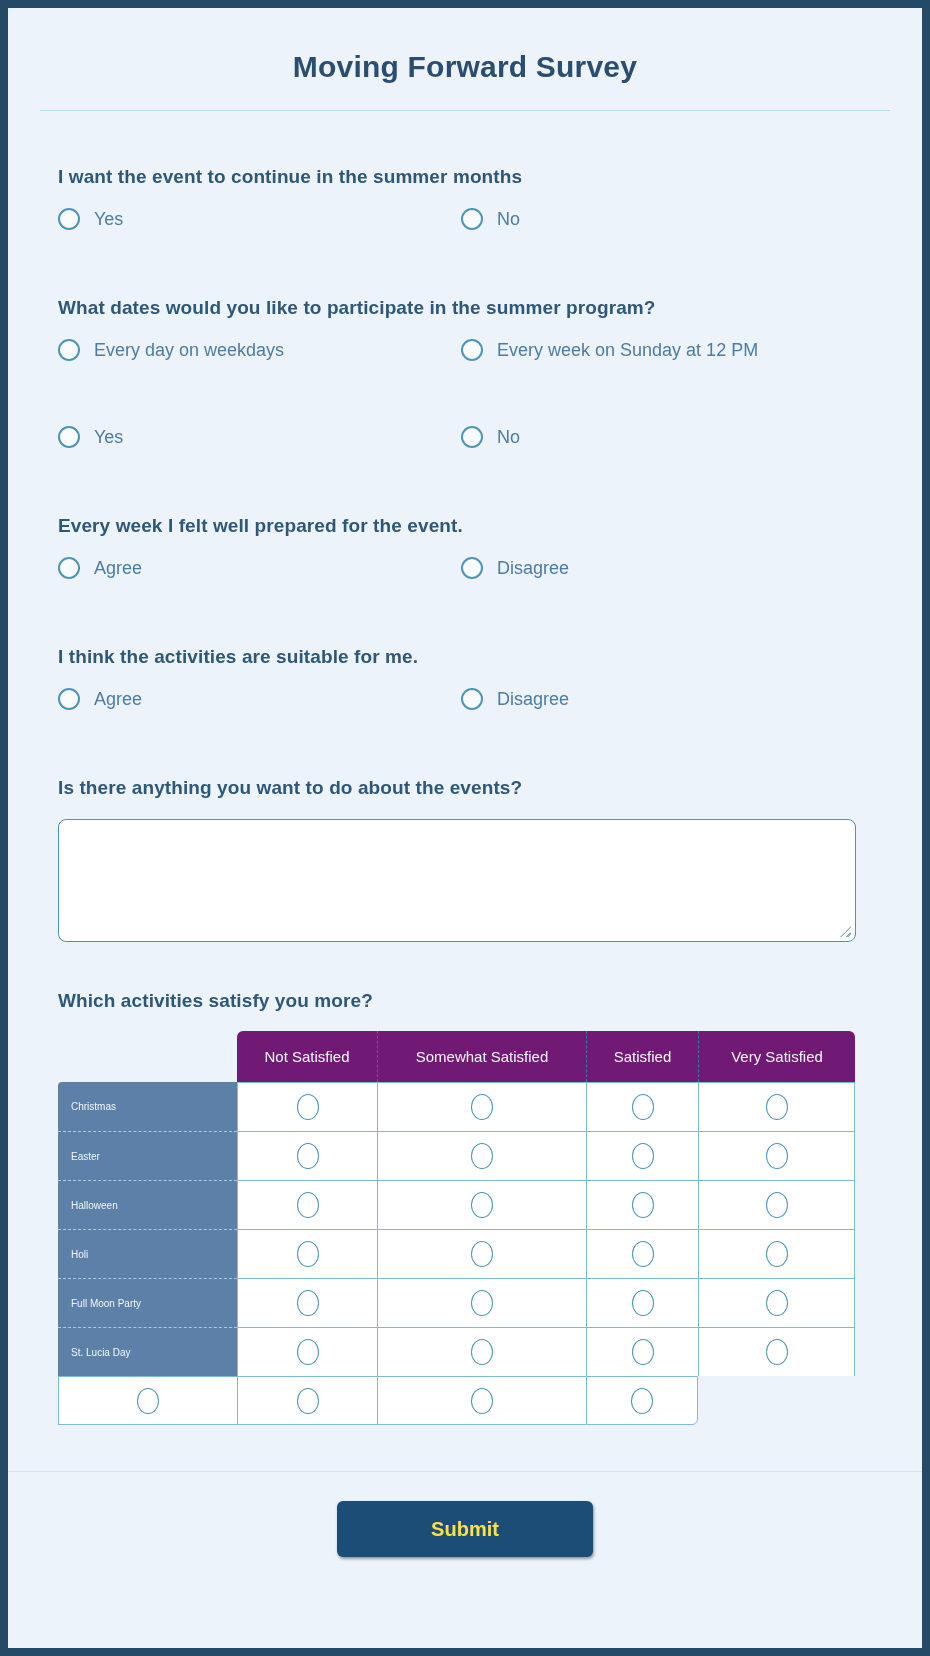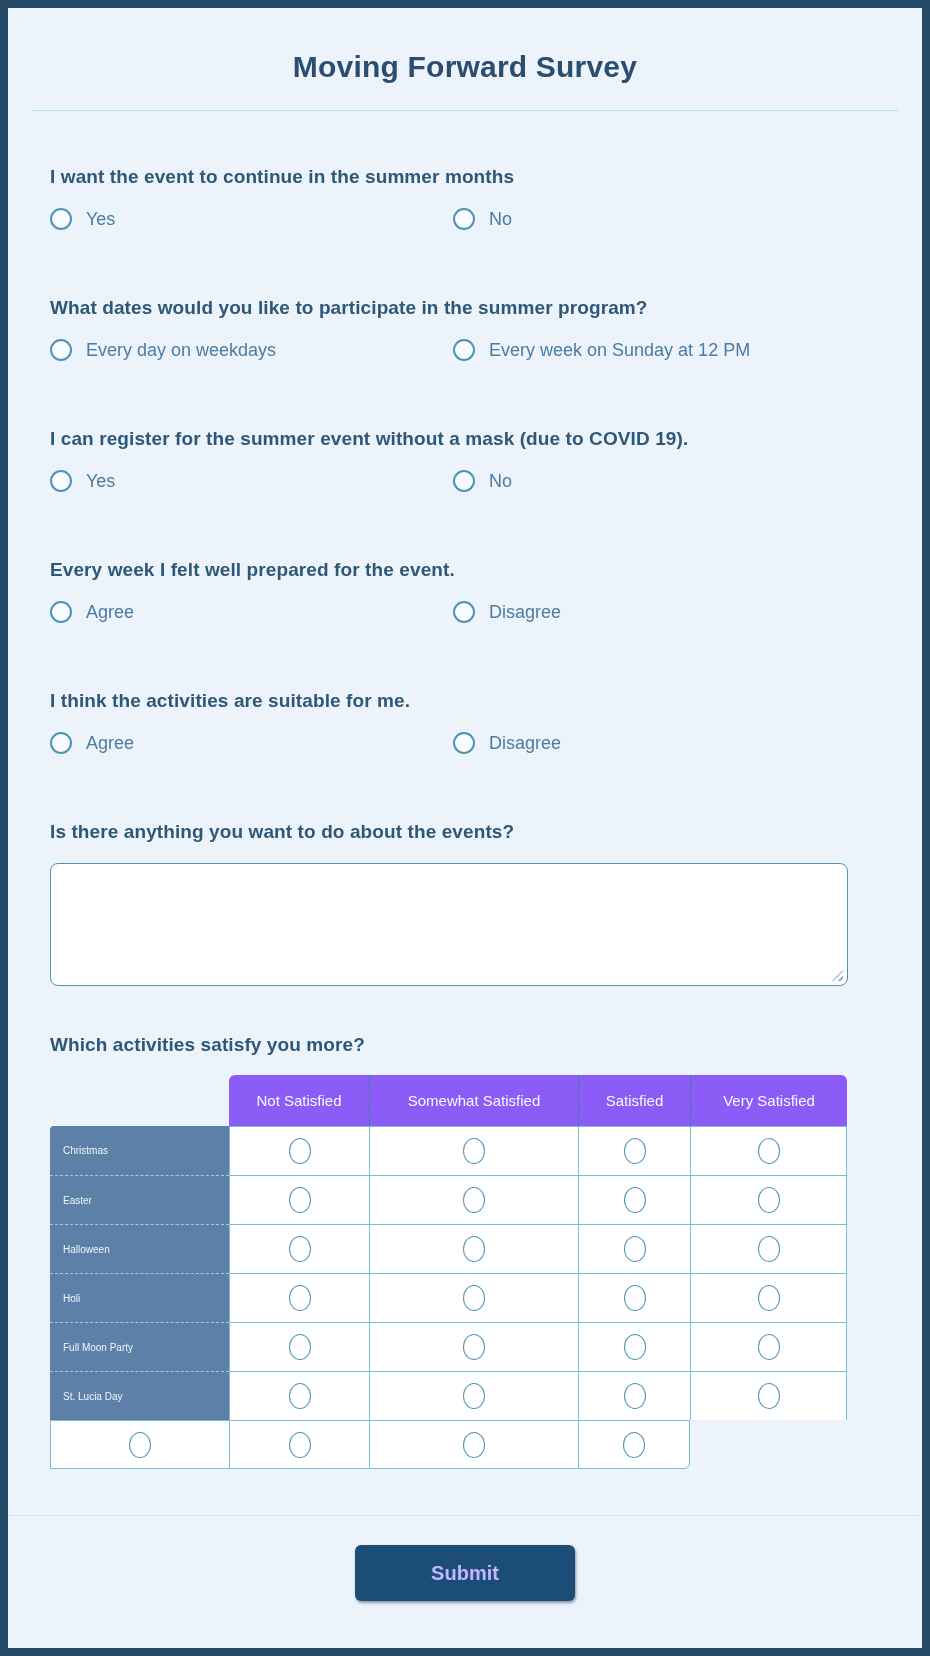--- a/index.html
+++ b/index.html
@@ -1,50 +1,50 @@
 <!DOCTYPE html>
 <html><head>
 <meta charset="utf-8">
 <style>
   html,body{margin:0;padding:0;background:#254a68;font-family:"Liberation Sans","DejaVu Sans",sans-serif;}
   .page{width:930px;height:1656px;box-sizing:border-box;background:#254a68;padding:8px;margin:0 auto;}
   .surface{width:100%;height:100%;box-sizing:border-box;background:#ecf3fb;padding-top:41px;overflow:hidden;}
-  .content{padding:0 24px;}
+  .content{padding:0 32px;}
   .form-title{margin:0;text-align:center;font-size:30px;line-height:36px;font-weight:700;color:#2b4d6f;letter-spacing:.2px;}
   .divider{height:1px;background:#b5ddf1;margin-top:25px;}
   .divider.bottom{background:#cfe8f6;margin:46px 0 0 0;}
   .q-block{margin:63px 10px 0 18px;}
   .q-block.first{margin-top:53px;}
   .q-label{font-size:19px;line-height:26px;font-weight:700;color:#2e5878;letter-spacing:.1px;}
   .opt-row{display:flex;align-items:flex-start;margin-top:18px;height:24px;}
   .opt{display:flex;align-items:center;cursor:pointer;}
   .opt.col1{flex:0 0 403px;}
   .radio{width:22px;height:22px;border:2px solid #4e94b4;border-radius:50%;background:#f8fcff;box-sizing:border-box;flex:0 0 auto;}
   .opt-text{margin-left:14px;font-size:18px;color:#4b7ca3;}
   .ta-wrap{position:relative;margin-top:18px;width:798px;}
   .ta{display:block;width:798px;height:123px;box-sizing:border-box;background:#ffffff;border:1px solid #4e95b5;border-radius:8px;resize:none;outline:none;font-family:"Liberation Sans",sans-serif;font-size:16px;color:#2e5878;padding:10px 12px;}
   .resize-handle{position:absolute;right:5px;bottom:5px;width:11px;height:11px;background:repeating-linear-gradient(135deg,transparent 0 3px,#93b3c6 3px 4.5px);clip-path:polygon(100% 0,100% 100%,0 100%);cursor:nwse-resize;}
   .matrix-block{margin:46px 10px 0 18px;}
   .matrix{display:grid;grid-template-columns:179px 140px 209px 112px 157px;grid-template-rows:51px repeat(7,49px);width:797px;margin-top:17px;}
   .m-corner{background:transparent;}
-  .m-head{background:#8b5cf6;color:#f4f8fb;font-size:15px;display:flex;align-items:center;justify-content:center;text-align:center;}
+  .m-head{background:#701a75;color:#f4f8fb;font-size:15px;display:flex;align-items:center;justify-content:center;text-align:center;}
   .m-head.sep{border-left:1px dashed #35799c;}
   .m-head.first{border-radius:6px 0 0 0;}
   .m-head.last{border-radius:0 6px 0 0;}
   .m-rowlabel{background:#5c80a7;color:#f1f6fa;font-size:10px;display:flex;align-items:center;padding-left:13px;box-sizing:border-box;}
   .m-rowlabel.sep{border-top:1px dashed #a9cbe0;}
   .m-rowlabel.roundtl{border-radius:4px 0 0 0;}
   .m-rowlabel.roundbl{border-radius:0 0 0 6px;}
   .m-cell{background:#ffffff;border-top:1px solid #7cbcd4;border-left:1px solid #7cbcd4;display:flex;align-items:center;justify-content:center;cursor:pointer;box-sizing:border-box;}
   .m-cell.rightedge{border-right:1px solid #7cbcd4;}
   .m-cell.bottomedge{border-bottom:1px solid #7cbcd4;}
   .m-cell.roundbr{border-radius:0 0 6px 0;}
   .m-radio{width:22px;height:26px;border:1.5px solid #4e95b5;border-radius:50%;background:#ffffff;box-sizing:border-box;}
   .submit-row{display:flex;justify-content:center;margin-top:29px;}
-  .submit-btn{width:220px;height:56px;background:#1c4d77;color:#c4b5fd;border:none;border-radius:6px;font-family:"Liberation Sans",sans-serif;font-size:20px;font-weight:700;cursor:pointer;box-shadow:1px 2px 3px rgba(20,40,60,.45);}
+  .submit-btn{width:256px;height:56px;background:#1c4d77;color:#fde047;border:none;border-radius:6px;font-family:"Liberation Sans",sans-serif;font-size:20px;font-weight:700;cursor:pointer;box-shadow:1px 2px 3px rgba(20,40,60,.45);}
 </style>
 </head>
 <body>
 
 <div class="page">
   <div class="surface">
     <div class="content">
 
       <h1 class="form-title">Moving Forward Survey</h1>
       <div class="divider"></div>
@@ -71,21 +71,20 @@
             <span class="opt-text">Every day on weekdays</span>
           </div>
           <div class="opt">
             <span class="radio"></span>
             <span class="opt-text">Every week on Sunday at 12 PM</span>
           </div>
         </div>
       </div>
 
       <div class="q-block">
-        <div class="q-label">I can register for the summer event without a mask (due to COVID 19).</div>
         <div class="opt-row">
           <div class="opt col1">
             <span class="radio"></span>
             <span class="opt-text">Yes</span>
           </div>
           <div class="opt">
             <span class="radio"></span>
             <span class="opt-text">No</span>
           </div>
         </div>

